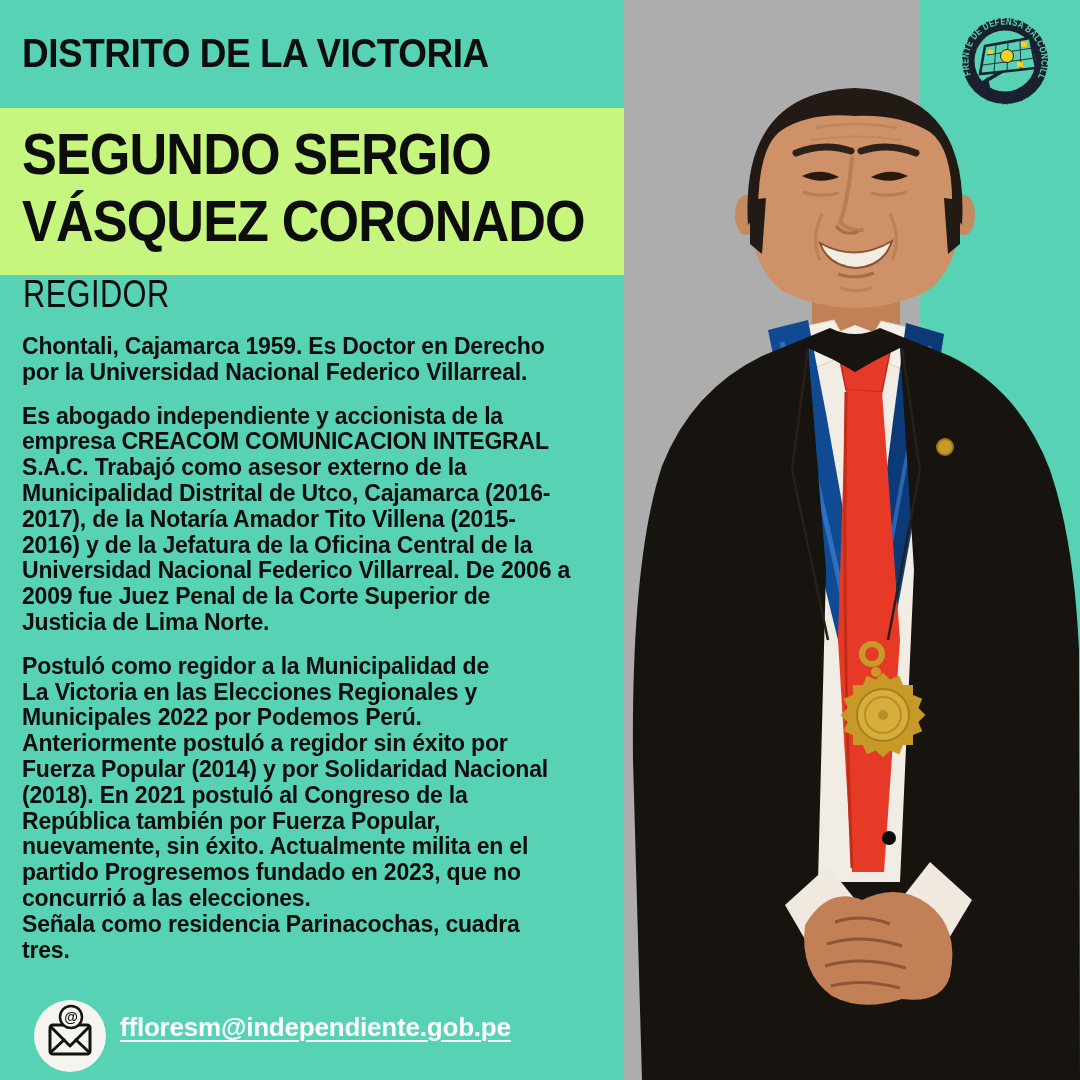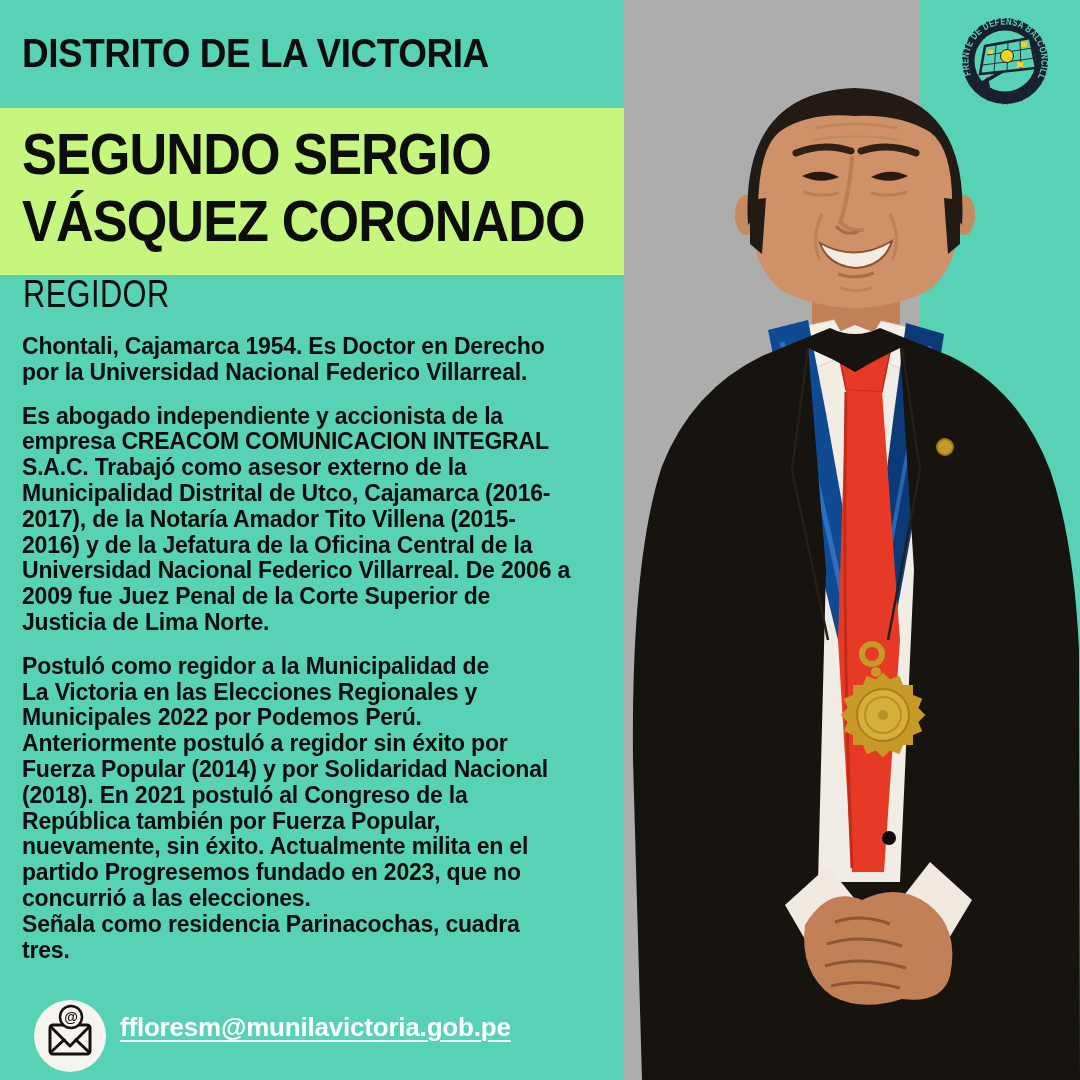--- a/index.html
+++ b/index.html
@@ -173,21 +173,21 @@
 
   <div class="green-band"></div>
 
   <div class="content">
     <div class="district">DISTRITO DE LA VICTORIA</div>
     <div class="name">SEGUNDO SERGIO
 VÁSQUEZ CORONADO</div>
     <div class="role">REGIDOR</div>
 
     <div class="bio">
-      <p>Chontali, Cajamarca 1954. Es Doctor en Derecho
+      <p>Chontali, Cajamarca 1959. Es Doctor en Derecho
 por la Universidad Nacional Federico Villarreal.</p>
       <p>Es abogado independiente y accionista de la
 empresa CREACOM COMUNICACION INTEGRAL
 S.A.C. Trabajó como asesor externo de la
 Municipalidad Distrital de Utco, Cajamarca (2016-
 2017), de la Notaría Amador Tito Villena (2015-
 2016) y de la Jefatura de la Oficina Central de la
 Universidad Nacional Federico Villarreal. De 2006 a
 2009 fue Juez Penal de la Corte Superior de
 Justicia de Lima Norte.</p>
@@ -207,17 +207,17 @@
 
     <div class="email-row">
       <svg class="email-icon" viewBox="0 0 72 72" aria-hidden="true">
         <circle cx="36" cy="36" r="36" fill="#f6f4ef"></circle>
         <rect x="16" y="25" width="40" height="29" rx="3" fill="#f6f4ef" stroke="#15120e" stroke-width="3"></rect>
         <path d="M17 27 L36 46 L55 27" fill="none" stroke="#15120e" stroke-width="3" stroke-linejoin="round"></path>
         <path d="M17 52 L31 39 M55 52 L41 39" fill="none" stroke="#15120e" stroke-width="3"></path>
         <circle cx="37" cy="17" r="11" fill="#f6f4ef" stroke="#15120e" stroke-width="2.5"></circle>
         <text x="37" y="22" font-size="14" font-weight="700" text-anchor="middle" fill="#15120e" font-family="Liberation Sans, sans-serif">@</text>
       </svg>
-      <a class="email-link" href="#">ffloresm@munilavictoria.gob.pe</a>
+      <a class="email-link" href="#">ffloresm@independiente.gob.pe</a>
     </div>
   </div>
 
 </div>
 
 </body></html>

